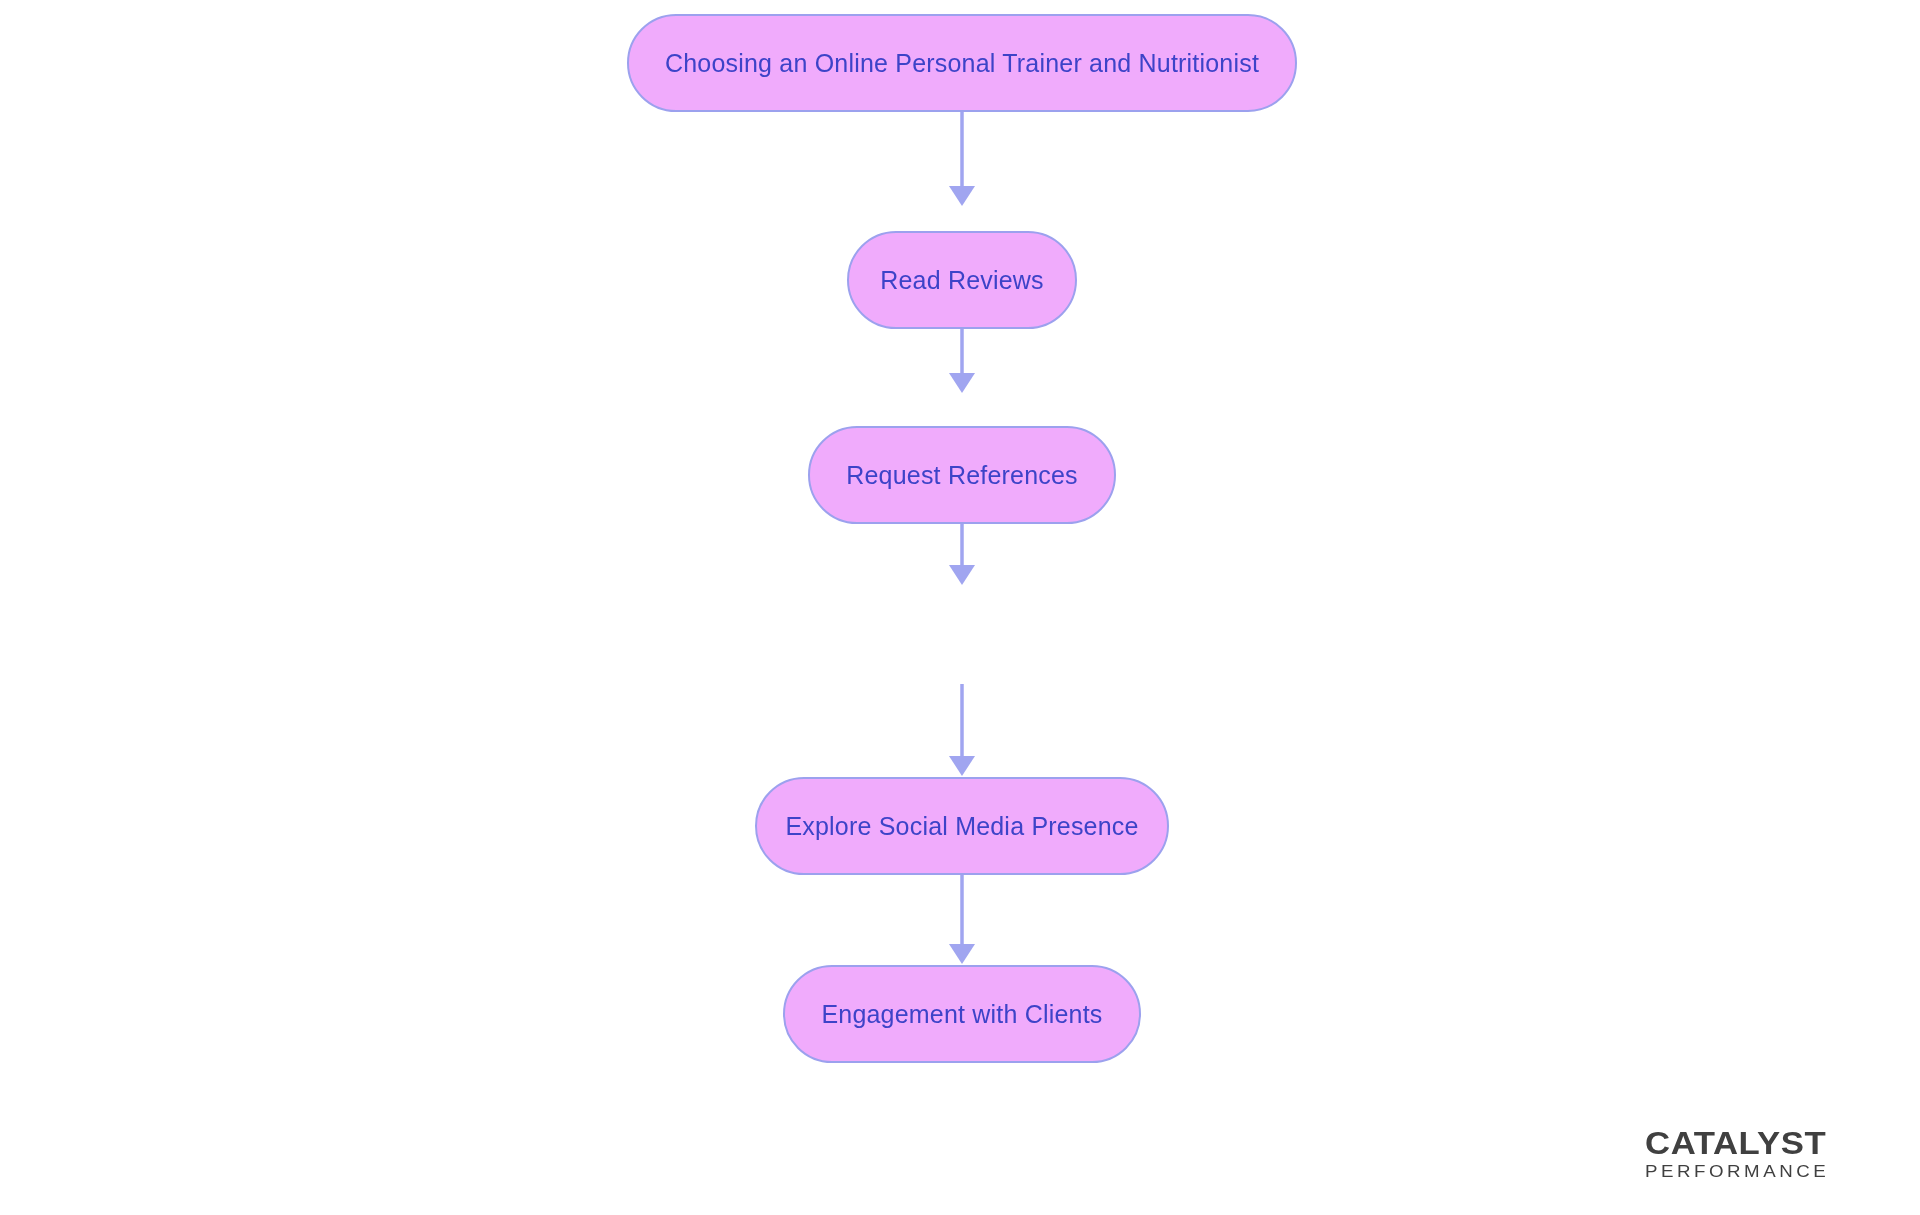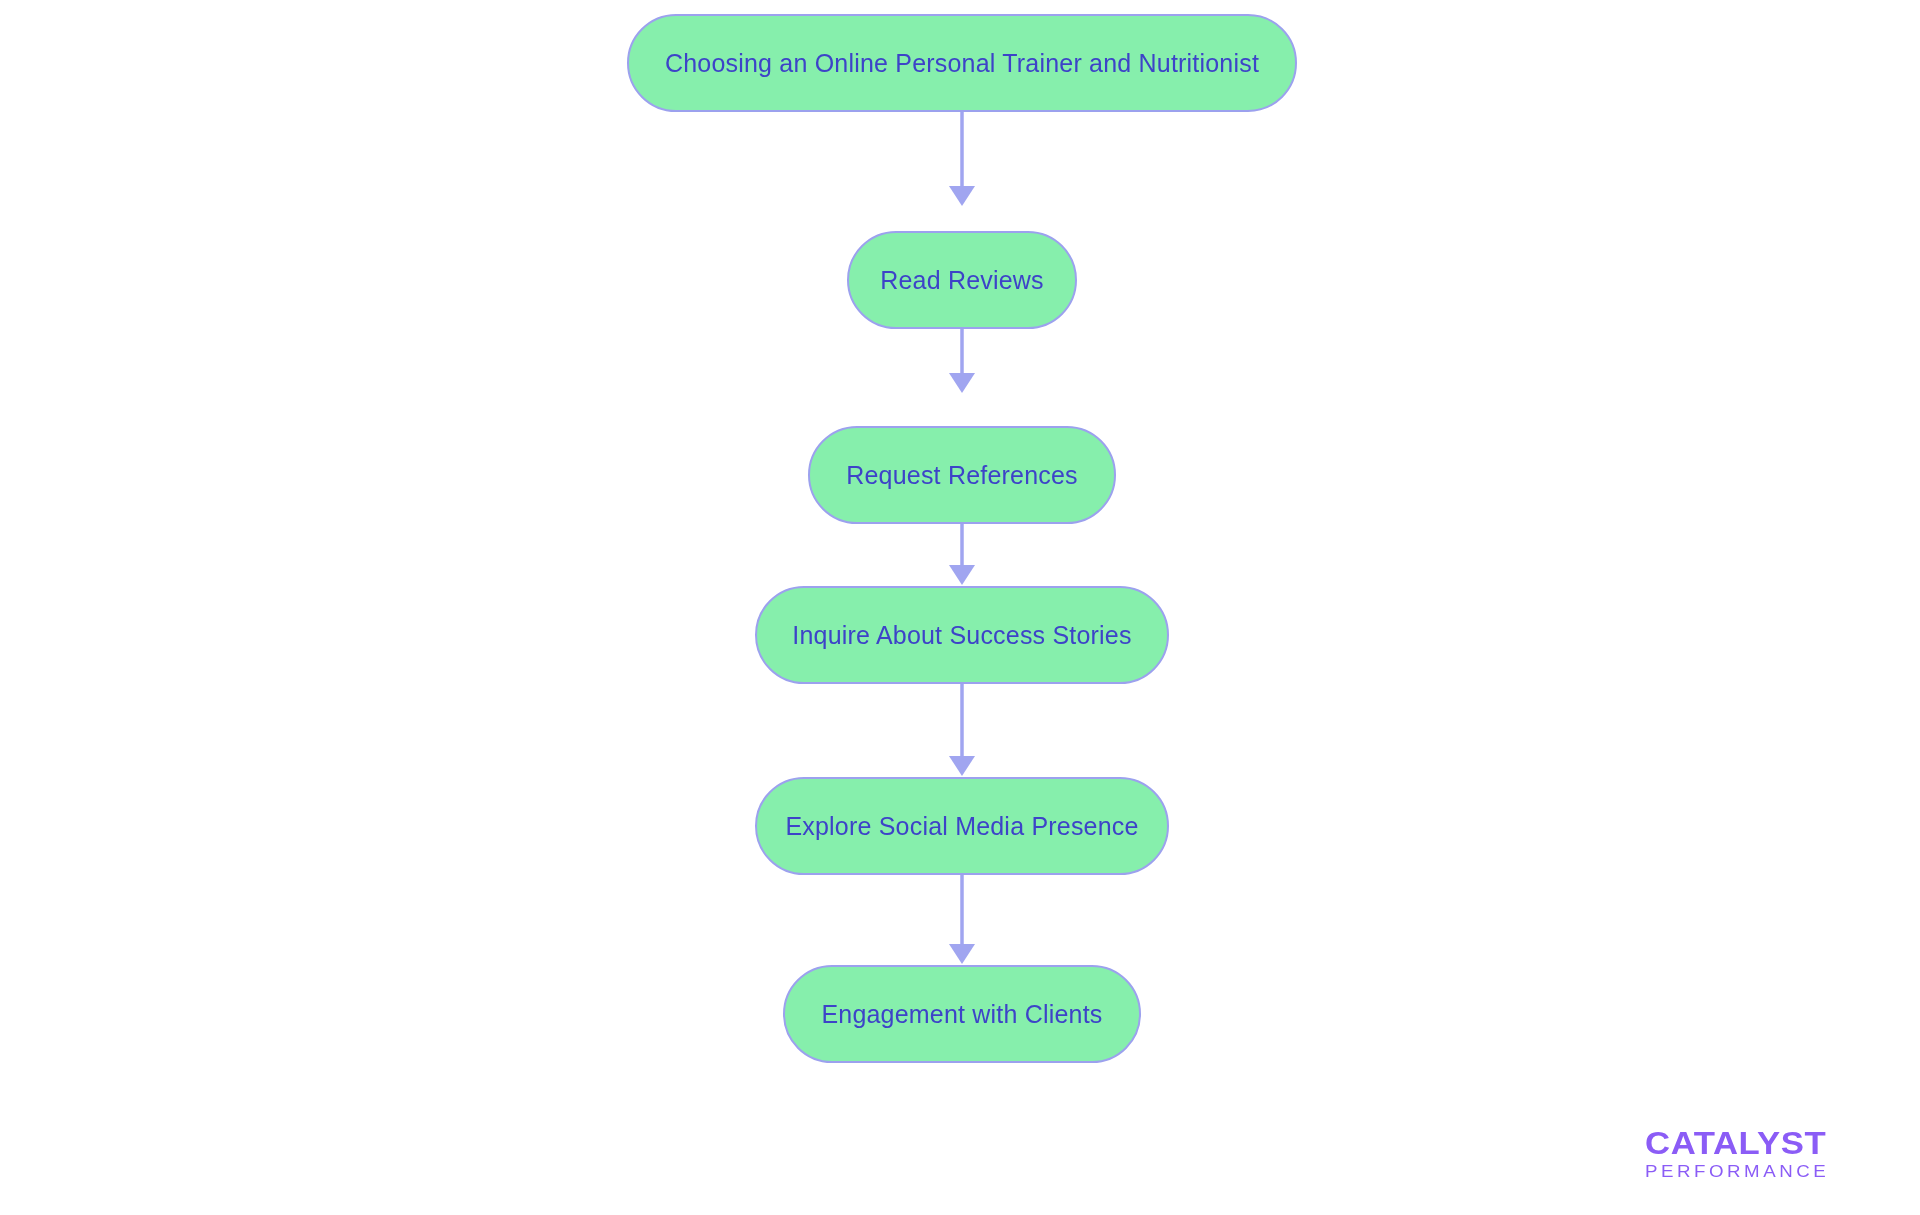--- a/index.html
+++ b/index.html
@@ -23,21 +23,21 @@
     width: 1920px;
     height: 1215px;
     pointer-events: none;
   }
   .node {
     position: absolute;
     box-sizing: border-box;
     height: 98px;
     border: 2px solid #9ca1ee;
     border-radius: 49px;
-    background: #86efac;
+    background: #f0abfc;
     color: #3d43c8;
     font-size: 25px;
     font-weight: 400;
     letter-spacing: 0.2px;
     display: flex;
     align-items: center;
     justify-content: center;
     text-align: center;
     white-space: nowrap;
   }
@@ -46,21 +46,21 @@
   .node-3 { left: 808px; top: 394px; width: 308px; margin-top: 32px; }
   .node-4 { left: 755px; top: 586px; width: 414px; }
   .node-5 { left: 755px; top: 777px; width: 414px; }
   .node-6 { left: 783px; top: 965px; width: 358px; }
 
   .logo {
     position: absolute;
     left: 1645px;
     top: 1128px;
     width: 215px;
-    color: #8b5cf6;
+    color: #404040;
   }
   .logo-name {
     font-size: 31px;
     line-height: 31px;
     font-weight: 700;
     letter-spacing: 0.5px;
     transform: scaleX(1.12);
     transform-origin: left center;
     white-space: nowrap;
   }
@@ -108,23 +108,20 @@
   </div>
 
   <div class="node node-2">
     <span>Read Reviews</span>
   </div>
 
   <div class="node node-3">
     <span>Request References</span>
   </div>
 
-  <div class="node node-4">
-    <span>Inquire About Success Stories</span>
-  </div>
 
   <div class="node node-5">
     <span>Explore Social Media Presence</span>
   </div>
 
   <div class="node node-6">
     <span>Engagement with Clients</span>
   </div>
 
   <div class="logo">

